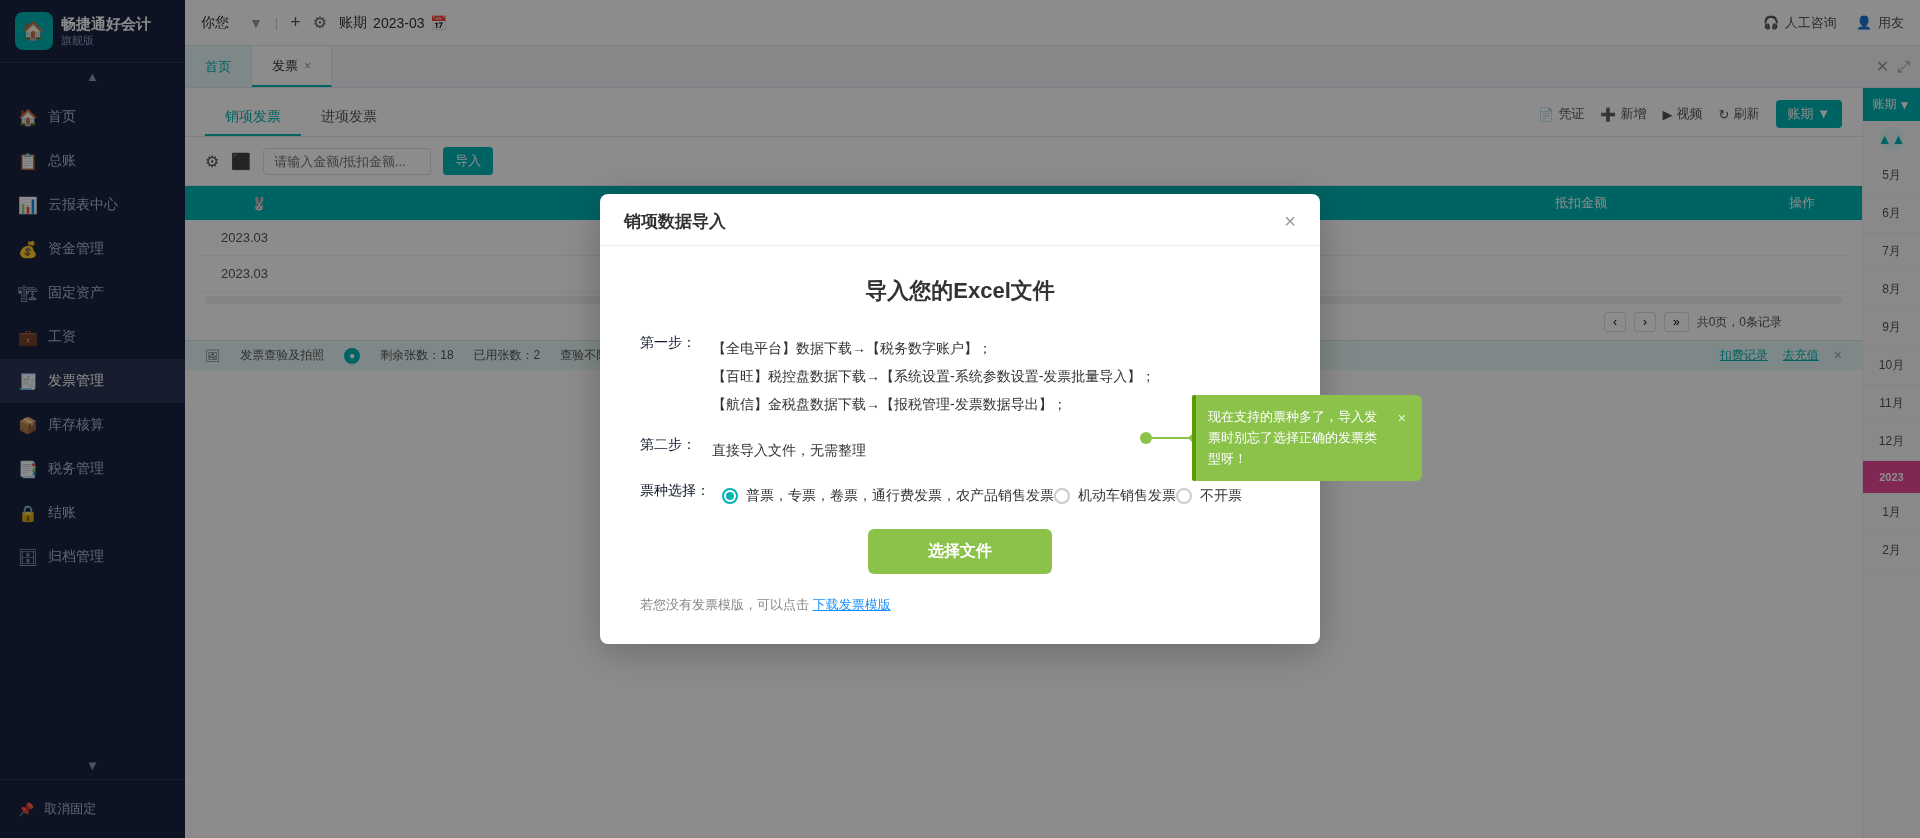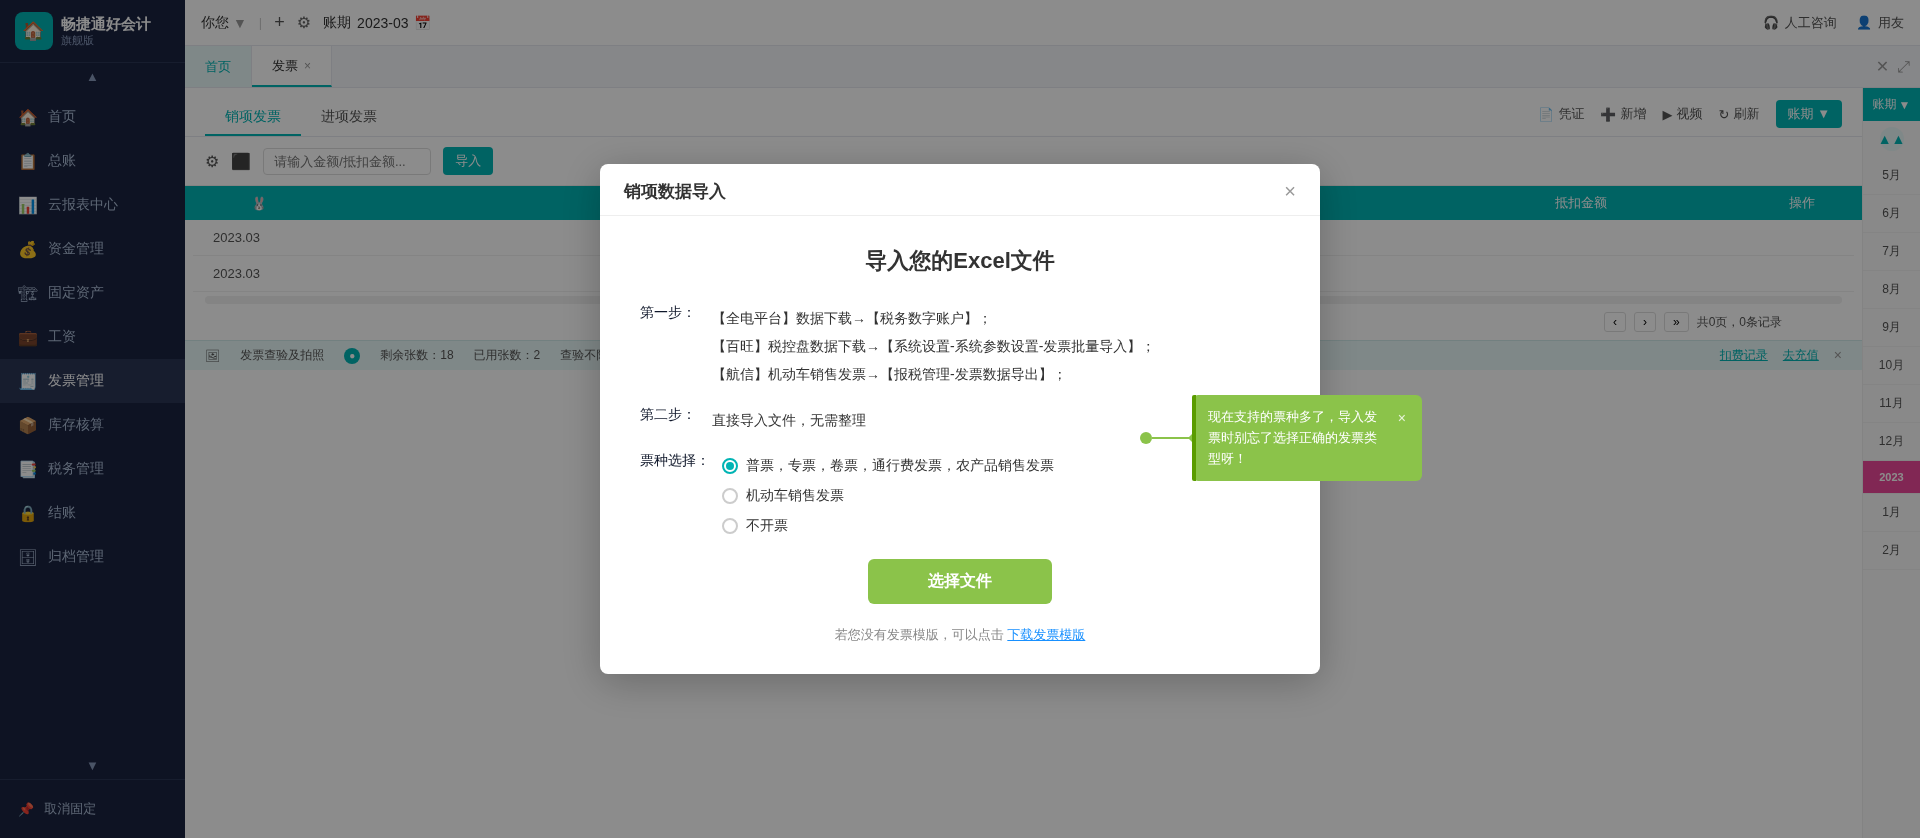--- a/index.html
+++ b/index.html
@@ -20,21 +20,21 @@
     .sidebar-item-icon { width: 20px; height: 20px; display: flex; align-items: center; justify-content: center; font-size: 16px; }
     .sidebar-bottom { padding: 10px 18px; border-top: 1px solid #2a3555; }
     .sidebar-bottom-item { display: flex; align-items: center; gap: 10px; padding: 10px 0; color: #aabbd4; font-size: 13px; cursor: pointer; }
     .sidebar-scroll-btn { display: flex; justify-content: center; padding: 6px 0; color: #8899bb; cursor: pointer; }
 
     
     .main { flex: 1; display: flex; flex-direction: column; overflow: hidden; }
 
     
     .topbar { background: #fff; height: 46px; display: flex; align-items: center; padding: 0 16px; gap: 12px; border-bottom: 1px solid #e5e8ef; flex-shrink: 0; }
-    .topbar-company { font-size: 14px; color: #333; display: flex; align-items: center; gap: 4px; }
+    .topbar-company { font-size: 14px; color: #333; display: flex; align-items: center; gap: 20px; }
     .topbar-divider { color: #ccc; }
     .topbar-period { display: flex; align-items: center; gap: 6px; font-size: 14px; color: #333; }
     .topbar-right { margin-left: auto; display: flex; align-items: center; gap: 20px; }
     .topbar-right-item { display: flex; align-items: center; gap: 5px; font-size: 13px; color: #555; cursor: pointer; }
     .topbar-user { display: flex; align-items: center; gap: 5px; font-size: 13px; color: #555; }
     .topbar-icon { font-size: 16px; color: #666; cursor: pointer; }
     .topbar-btn-add { font-size: 18px; color: #555; cursor: pointer; }
 
     
     .tabbar { background: #f5f6fa; height: 42px; display: flex; align-items: stretch; border-bottom: 1px solid #e5e8ef; flex-shrink: 0; padding-left: 0; }
@@ -86,27 +86,27 @@
     .modal-header { display: flex; align-items: center; justify-content: space-between; padding: 16px 24px 12px; border-bottom: 1px solid #eee; }
     .modal-title { font-size: 17px; font-weight: bold; color: #333; }
     .modal-close { font-size: 20px; color: #999; cursor: pointer; }
     .modal-body { padding: 30px 40px; flex: 1; overflow-y: auto; }
     .modal-h1 { font-size: 22px; font-weight: bold; color: #333; text-align: center; margin-bottom: 28px; }
     .modal-step { display: flex; align-items: flex-start; gap: 12px; margin-bottom: 18px; }
     .modal-step-label { font-size: 14px; color: #0f172a; white-space: nowrap; font-weight: 500; min-width: 60px; }
     .modal-step-content { font-size: 14px; color: #333; line-height: 2; }
     .modal-step-content .link { color: #1890ff; text-decoration: underline; cursor: pointer; }
     .modal-step-content .note { color: #888; font-size: 13px; }
-    .modal-radio-group { display: flex; flex-direction: column; gap: 12px; margin-top: 5px; }
+    .modal-radio-group { display: flex; flex-direction: row; gap: 0; margin-top: 5px; }
     .modal-radio-item { display: flex; align-items: center; gap: 8px; font-size: 14px; color: #333; }
     .radio-circle { width: 16px; height: 16px; border-radius: 50%; border: 2px solid #ccc; display: flex; align-items: center; justify-content: center; cursor: pointer; flex-shrink: 0; }
     .radio-circle.checked { border-color: #00b4b4; }
     .radio-inner { width: 8px; height: 8px; border-radius: 50%; background: #00b4b4; }
     .modal-select-btn { display: block; margin: 24px auto 0; background: #8bc34a; color: white; border: none; border-radius: 6px; padding: 12px 60px; font-size: 16px; font-weight: bold; cursor: pointer; }
-    .modal-footer-text { text-align: center; margin-top: 22px; font-size: 13px; color: #888; }
+    .modal-footer-text { text-align: left; margin-top: 22px; font-size: 13px; color: #888; }
     .modal-footer-link { color: #1890ff; text-decoration: underline; cursor: pointer; }
 
     
     .tooltip-bubble { position: absolute; background: #8bc34a; color: white; border-radius: 6px; padding: 12px 16px; font-size: 13px; line-height: 1.6; width: 230px; z-index: 200; }
     .tooltip-bubble::before { content: ''; position: absolute; left: -10px; top: 50%; transform: translateY(-50%); border: 6px solid transparent; border-right-color: #8bc34a; }
     .tooltip-bar { width: 4px; background: #5a9c00; border-radius: 2px 0 0 2px; position: absolute; left: 0; top: 0; bottom: 0; }
 
     
     .right-period-panel { width: 58px; background: #f9f9f9; border-left: 1px solid #eee; display: flex; flex-direction: column; align-items: center; overflow: hidden; flex-shrink: 0; }
   </style>
@@ -262,21 +262,21 @@
 
         <div class="table-header">
           <div class="table-col" style="flex:0.3">🐰</div>
           <div class="table-col"></div>
           <div class="table-col"></div>
           <div class="table-col"></div>
           <div class="table-col">抵扣金额</div>
           <div class="table-col-ops">操作</div>
         </div>
 
-        <div style="padding: 0 8px;">
+        <div style="padding: 0 16px;">
           <div style="display:flex; align-items:center; padding:10px 20px; border-bottom:1px solid #f0f0f0; font-size:13px; color:#555;">
             <span style="flex:1;">2023.03</span>
           </div>
           <div style="display:flex; align-items:center; padding:10px 20px; border-bottom:1px solid #f0f0f0; font-size:13px; color:#555;">
             <span style="flex:1;">2023.03</span>
           </div>
         </div>
 
         <div style="height:8px; background:#f0f0f0; border-radius:4px; margin:0 20px; margin-top:4px;"></div>
 
@@ -333,21 +333,21 @@
       <span class="modal-close">×</span>
     </div>
     <div class="modal-body">
       <div class="modal-h1">导入您的Excel文件</div>
 
       <div class="modal-step">
         <span class="modal-step-label">第一步：</span>
         <div class="modal-step-content">
           <div>【全电平台】数据下载→【税务数字账户】；</div>
           <div>【百旺】税控盘数据下载→【系统设置-系统参数设置-发票批量导入】；</div>
-          <div>【航信】机动车销售发票→【报税管理-发票数据导出】；</div>
+          <div>【航信】金税盘数据下载→【报税管理-发票数据导出】；</div>
         </div>
       </div>
 
       <div class="modal-step">
         <span class="modal-step-label">第二步：</span>
         <div class="modal-step-content">直接导入文件，无需整理</div>
       </div>
 
       <div class="modal-step">
         <span class="modal-step-label">票种选择：</span>

